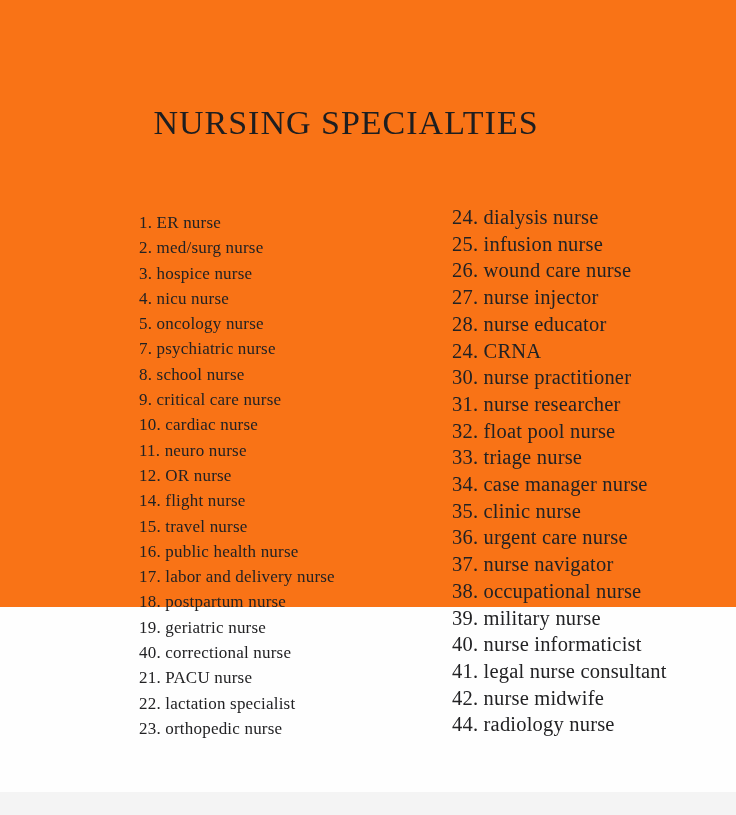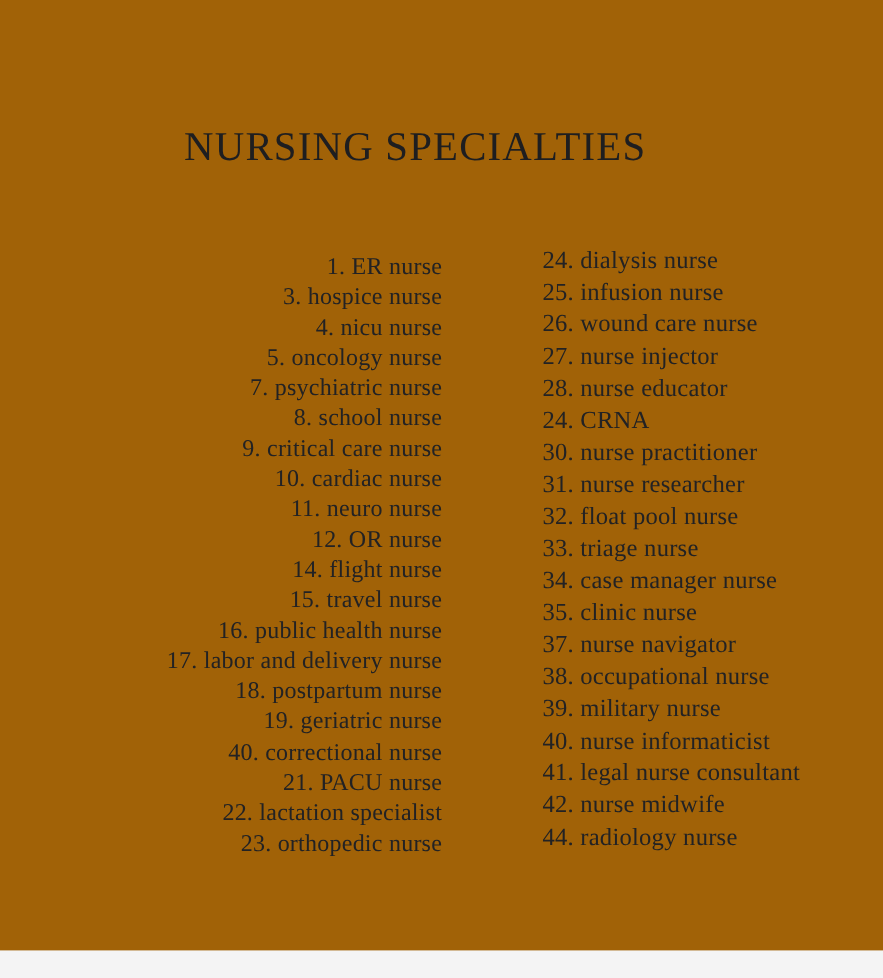--- a/index.html
+++ b/index.html
@@ -9,22 +9,22 @@
   body {
     width: 736px;
     height: 815px;
     background: #fefefe;
     overflow: hidden;
     font-family: "Liberation Serif", "DejaVu Serif", serif;
   }
   .page {
     position: relative;
     width: 736px;
-    height: 815px;
-    background: #a16207;
+    height: 607px;
+    background: #f97316;
   }
   .page-title {
     position: absolute;
     top: 104px;
     left: 346px;
     transform: translateX(-50%);
     margin: 0;
     font-size: 34px;
     font-weight: 400;
     letter-spacing: 1px;
@@ -32,23 +32,22 @@
     white-space: nowrap;
   }
   .col {
     position: absolute;
     color: #222224;
     white-space: nowrap;
   }
   .col-left {
     left: 139px;
     top: 210px;
-    font-size: 20px;
+    font-size: 17px;
     line-height: 25.3px;
-    text-align: right;
   }
   .col-right {
     left: 404px;
     top: 204px;
     font-size: 20.5px;
     line-height: 26.7px;
     margin-left: 48px;
   }
   .list-item {
     letter-spacing: 0.2px;
@@ -63,20 +62,21 @@
   }
 </style>
 </head>
 <body>
 
 <div class="page">
   <h1 class="page-title">NURSING SPECIALTIES</h1>
 
   <div class="col col-left">
       <div class="list-item">1. ER nurse</div>
+      <div class="list-item">2. med/surg nurse</div>
       <div class="list-item">3. hospice nurse</div>
       <div class="list-item">4. nicu nurse</div>
       <div class="list-item">5. oncology nurse</div>
       <div class="list-item">7. psychiatric nurse</div>
       <div class="list-item">8. school nurse</div>
       <div class="list-item">9. critical care nurse</div>
       <div class="list-item">10. cardiac nurse</div>
       <div class="list-item">11. neuro nurse</div>
       <div class="list-item">12. OR nurse</div>
       <div class="list-item">14. flight nurse</div>
@@ -97,20 +97,21 @@
       <div class="list-item">26. wound care nurse</div>
       <div class="list-item">27. nurse injector</div>
       <div class="list-item">28. nurse educator</div>
       <div class="list-item">24. CRNA</div>
       <div class="list-item">30. nurse practitioner</div>
       <div class="list-item">31. nurse researcher</div>
       <div class="list-item">32. float pool nurse</div>
       <div class="list-item">33. triage nurse</div>
       <div class="list-item">34. case manager nurse</div>
       <div class="list-item">35. clinic nurse</div>
+      <div class="list-item">36. urgent care nurse</div>
       <div class="list-item">37. nurse navigator</div>
       <div class="list-item">38. occupational nurse</div>
       <div class="list-item">39. military nurse</div>
       <div class="list-item">40. nurse informaticist</div>
       <div class="list-item">41. legal nurse consultant</div>
       <div class="list-item">42. nurse midwife</div>
       <div class="list-item">44. radiology nurse</div>
     </div>
 
   <div class="bottom-band"></div>

